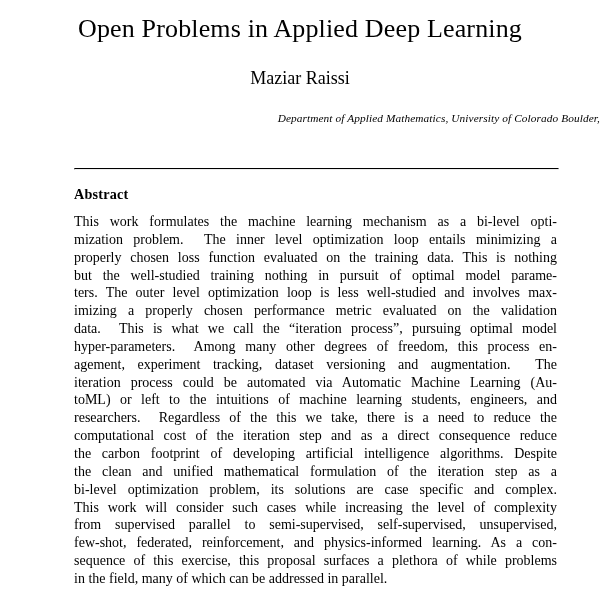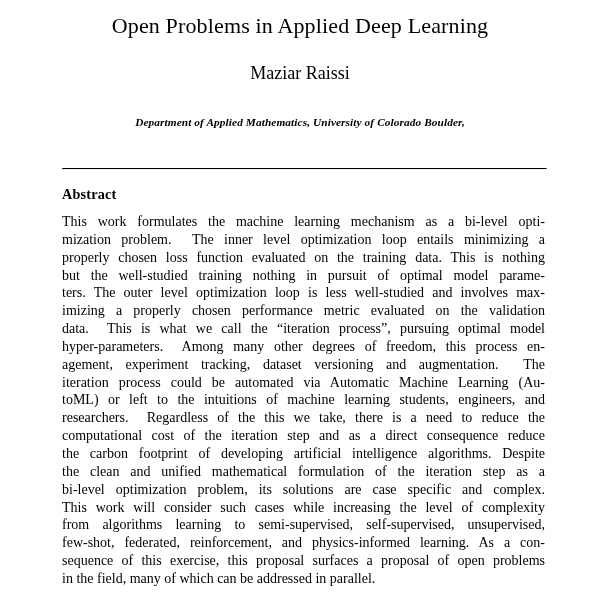--- a/index.html
+++ b/index.html
@@ -22,50 +22,50 @@
     background: #ffffff;
     box-sizing: border-box;
   }
 
   
   .title-block {
     padding-top: 13px;
     text-align: center;
   }
   .paper-title {
-    font-size: 22px;
+    font-size: 26px;
     font-weight: 400;
     line-height: 1.2;
     letter-spacing: 0.15px;
     margin: 0;
   }
   .author-name {
     font-size: 18px;
     font-weight: 400;
     text-align: center;
     margin-top: 24px;
     line-height: 1.2;
   }
   .affiliation {
     font-size: 11.3px;
-    font-weight: 700;
+    font-weight: 400;
     font-style: italic;
-    text-align: center;
-    margin-top: 29px;
+    text-align: right;
+    margin-top: 20px;
     line-height: 1.42;
     letter-spacing: 0.1px;
   }
   .affil-line {
     display: block;
   }
 
   
   .abstract-wrap {
     position: absolute;
-    left: 62px;
+    left: 74px;
     top: 168px;
     width: 483px;
   }
   .rule {
     width: 100%;
     height: 0;
     border-top: 1.1px solid #000000;
     margin: 0;
   }
   .abstract-heading {
@@ -123,20 +123,20 @@
         <span class="ab-line">hyper-parameters.  Among many other degrees of freedom, this process en-</span>
         <span class="ab-line">agement, experiment tracking, dataset versioning and augmentation.  The</span>
         <span class="ab-line">iteration process could be automated via Automatic Machine Learning (Au-</span>
         <span class="ab-line">toML) or left to the intuitions of machine learning students, engineers, and</span>
         <span class="ab-line">researchers.  Regardless of the this we take, there is a need to reduce the</span>
         <span class="ab-line">computational cost of the iteration step and as a direct consequence reduce</span>
         <span class="ab-line">the carbon footprint of developing artificial intelligence algorithms. Despite</span>
         <span class="ab-line">the clean and unified mathematical formulation of the iteration step as a</span>
         <span class="ab-line">bi-level optimization problem, its solutions are case specific and complex.</span>
         <span class="ab-line">This work will consider such cases while increasing the level of complexity</span>
-        <span class="ab-line">from algorithms learning to semi-supervised, self-supervised, unsupervised,</span>
+        <span class="ab-line">from supervised parallel to semi-supervised, self-supervised, unsupervised,</span>
         <span class="ab-line">few-shot, federated, reinforcement, and physics-informed learning. As a con-</span>
-        <span class="ab-line">sequence of this exercise, this proposal surfaces a proposal of open problems</span>
+        <span class="ab-line">sequence of this exercise, this proposal surfaces a plethora of while problems</span>
         <span class="ab-line last">in the field, many of which can be addressed in parallel.</span>
       </div>
   </div>
 
 </div>
 
 </body></html>

